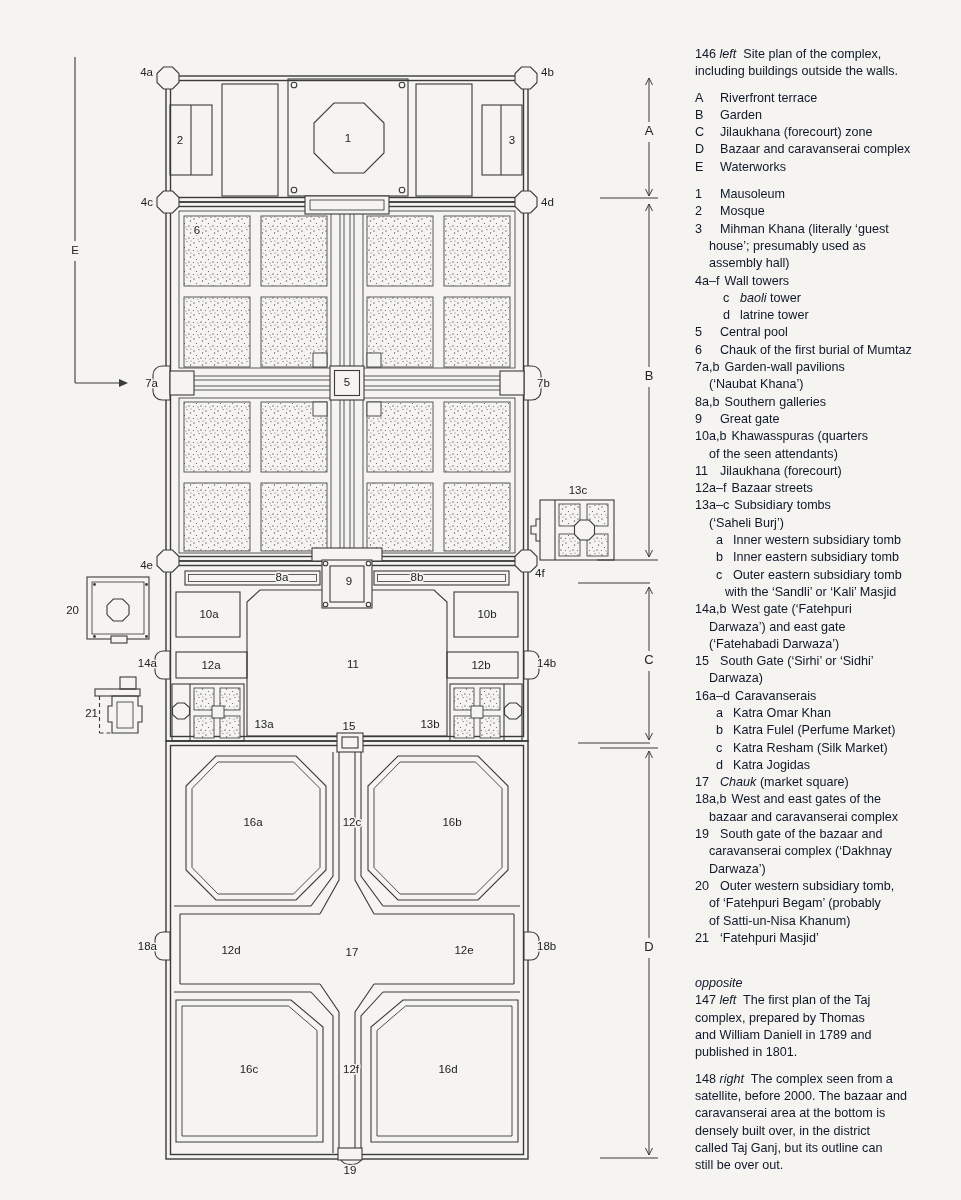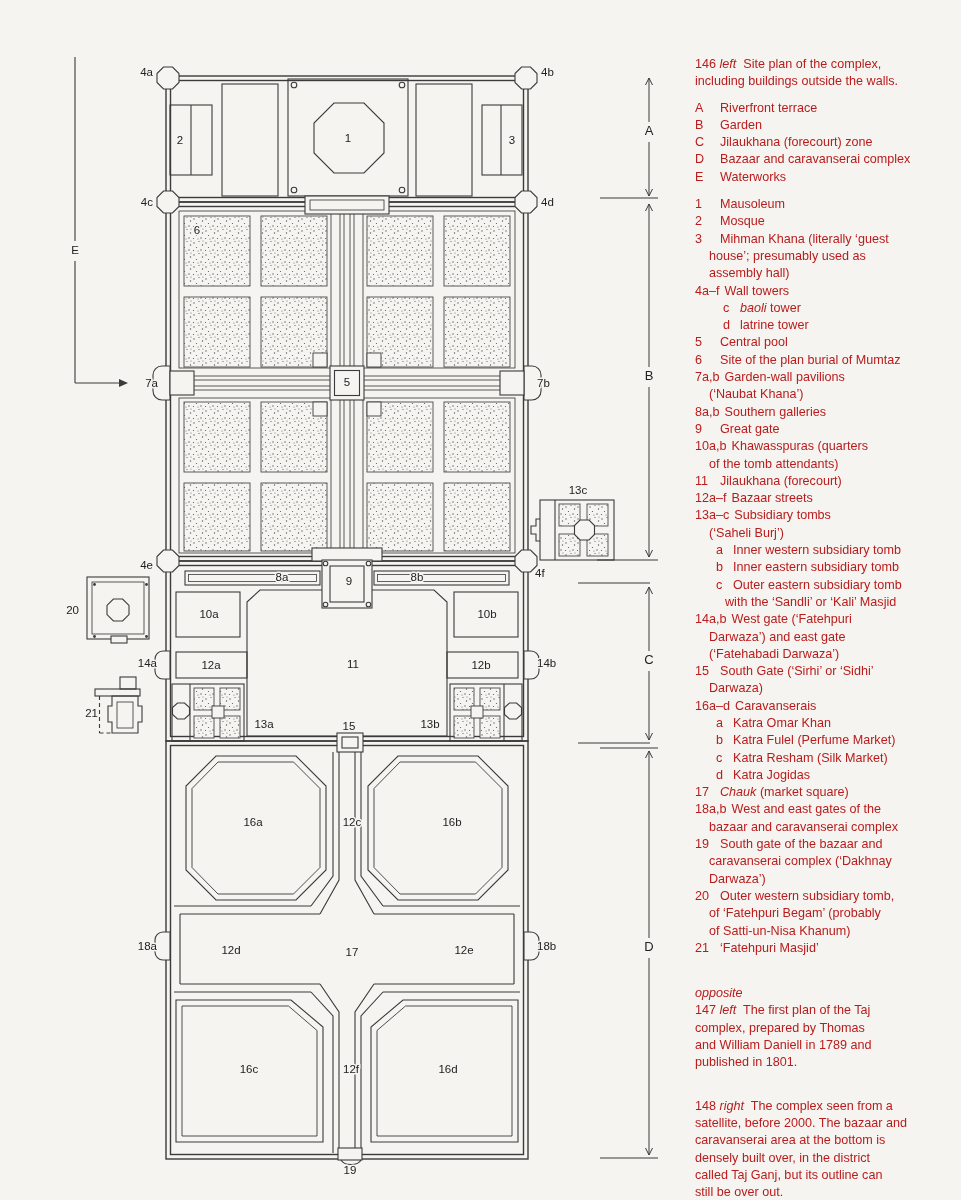--- a/index.html
+++ b/index.html
@@ -1,22 +1,22 @@
 <!DOCTYPE html>
 <html><head>
 <meta charset="utf-8">
 <style>
   html,body{margin:0;padding:0;background:#f5f4f0;}
   body{width:961px;height:1200px;position:relative;font-family:"Liberation Sans",sans-serif;overflow:hidden;}
   #plan-svg{position:absolute;left:0;top:0;width:961px;height:1200px;}
   .plbl{font-family:"Liberation Sans",sans-serif;font-size:11.5px;fill:#222;
         dominant-baseline:middle;paint-order:stroke;stroke:#f5f4f0;stroke-width:3px;stroke-linejoin:round;}
   .plbl.big{font-size:13px;}
-  [data-name="legend-column"]{position:absolute;left:695px;top:56px;width:256px;
-        color:#b91c1c;font-size:12.6px;line-height:17.3px;}
+  [data-name="legend-column"]{position:absolute;left:695px;top:46px;width:256px;
+        color:#0f172a;font-size:12.6px;line-height:17.3px;}
   .lgl{white-space:pre-wrap;}
   .lgl em{font-style:italic;}
   .ind5{display:flex;gap:5px;}
   .ind5 .mk{flex:none;min-width:20px;}
   .ind1{padding-left:14px;}
   .ind2{display:flex;gap:4px;padding-left:21px;}
   .ind2 .mk{flex:none;min-width:13px;}
   .ind4{display:flex;gap:4px;padding-left:28px;}
   .ind4 .mk{flex:none;min-width:13px;}
   .ind3{padding-left:30px;}
@@ -302,27 +302,27 @@
     <div class="lgl ind5" data-name="legend-line"><span class="mk" data-name="legend-marker">E</span><span class="tx" data-name="legend-text">Waterworks</span></div>
     <div class="lgl ind5" data-name="legend-line" style="margin-top: 10px;"><span class="mk" data-name="legend-marker">1</span><span class="tx" data-name="legend-text">Mausoleum</span></div>
     <div class="lgl ind5" data-name="legend-line"><span class="mk" data-name="legend-marker">2</span><span class="tx" data-name="legend-text">Mosque</span></div>
     <div class="lgl ind5" data-name="legend-line"><span class="mk" data-name="legend-marker">3</span><span class="tx" data-name="legend-text">Mihman Khana (literally ‘guest</span></div>
     <div class="lgl ind1" data-name="legend-line"><span class="tx" data-name="legend-text">house’; presumably used as</span></div>
     <div class="lgl ind1" data-name="legend-line"><span class="tx" data-name="legend-text">assembly hall)</span></div>
     <div class="lgl ind5" data-name="legend-line"><span class="mk" data-name="legend-marker">4a–f</span><span class="tx" data-name="legend-text">Wall towers</span></div>
     <div class="lgl ind4" data-name="legend-line"><span class="mk" data-name="legend-marker">c</span><span class="tx" data-name="legend-text"><em>baoli</em> tower</span></div>
     <div class="lgl ind4" data-name="legend-line"><span class="mk" data-name="legend-marker">d</span><span class="tx" data-name="legend-text">latrine tower</span></div>
     <div class="lgl ind5" data-name="legend-line"><span class="mk" data-name="legend-marker">5</span><span class="tx" data-name="legend-text">Central pool</span></div>
-    <div class="lgl ind5" data-name="legend-line"><span class="mk" data-name="legend-marker">6</span><span class="tx" data-name="legend-text">Site of the plan burial of Mumtaz</span></div>
+    <div class="lgl ind5" data-name="legend-line"><span class="mk" data-name="legend-marker">6</span><span class="tx" data-name="legend-text">Chauk of the first burial of Mumtaz</span></div>
     <div class="lgl ind5" data-name="legend-line"><span class="mk" data-name="legend-marker">7a,b</span><span class="tx" data-name="legend-text">Garden-wall pavilions</span></div>
     <div class="lgl ind1" data-name="legend-line"><span class="tx" data-name="legend-text">(‘Naubat Khana’)</span></div>
     <div class="lgl ind5" data-name="legend-line"><span class="mk" data-name="legend-marker">8a,b</span><span class="tx" data-name="legend-text">Southern galleries</span></div>
     <div class="lgl ind5" data-name="legend-line"><span class="mk" data-name="legend-marker">9</span><span class="tx" data-name="legend-text">Great gate</span></div>
     <div class="lgl ind5" data-name="legend-line"><span class="mk" data-name="legend-marker">10a,b</span><span class="tx" data-name="legend-text">Khawasspuras (quarters</span></div>
-    <div class="lgl ind1" data-name="legend-line"><span class="tx" data-name="legend-text">of the tomb attendants)</span></div>
+    <div class="lgl ind1" data-name="legend-line"><span class="tx" data-name="legend-text">of the seen attendants)</span></div>
     <div class="lgl ind5" data-name="legend-line"><span class="mk" data-name="legend-marker">11</span><span class="tx" data-name="legend-text">Jilaukhana (forecourt)</span></div>
     <div class="lgl ind5" data-name="legend-line"><span class="mk" data-name="legend-marker">12a–f</span><span class="tx" data-name="legend-text">Bazaar streets</span></div>
     <div class="lgl ind5" data-name="legend-line"><span class="mk" data-name="legend-marker">13a–c</span><span class="tx" data-name="legend-text">Subsidiary tombs</span></div>
     <div class="lgl ind1" data-name="legend-line"><span class="tx" data-name="legend-text">(‘Saheli Burj’)</span></div>
     <div class="lgl ind2" data-name="legend-line"><span class="mk" data-name="legend-marker">a</span><span class="tx" data-name="legend-text">Inner western subsidiary tomb</span></div>
     <div class="lgl ind2" data-name="legend-line"><span class="mk" data-name="legend-marker">b</span><span class="tx" data-name="legend-text">Inner eastern subsidiary tomb</span></div>
     <div class="lgl ind2" data-name="legend-line"><span class="mk" data-name="legend-marker">c</span><span class="tx" data-name="legend-text">Outer eastern subsidiary tomb</span></div>
     <div class="lgl ind3" data-name="legend-line"><span class="tx" data-name="legend-text">with the ‘Sandli’ or ‘Kali’ Masjid</span></div>
     <div class="lgl ind5" data-name="legend-line"><span class="mk" data-name="legend-marker">14a,b</span><span class="tx" data-name="legend-text">West gate (‘Fatehpuri</span></div>
     <div class="lgl ind1" data-name="legend-line"><span class="tx" data-name="legend-text">Darwaza’) and east gate</span></div>
@@ -342,19 +342,19 @@
     <div class="lgl ind1" data-name="legend-line"><span class="tx" data-name="legend-text">Darwaza’)</span></div>
     <div class="lgl ind5" data-name="legend-line"><span class="mk" data-name="legend-marker">20</span><span class="tx" data-name="legend-text">Outer western subsidiary tomb,</span></div>
     <div class="lgl ind1" data-name="legend-line"><span class="tx" data-name="legend-text">of ‘Fatehpuri Begam’ (probably</span></div>
     <div class="lgl ind1" data-name="legend-line"><span class="tx" data-name="legend-text">of Satti-un-Nisa Khanum)</span></div>
     <div class="lgl ind5" data-name="legend-line"><span class="mk" data-name="legend-marker">21</span><span class="tx" data-name="legend-text">‘Fatehpuri Masjid’</span></div>
     <div class="lgl ind0" data-name="legend-line" style="margin-top: 28px;"><span class="tx" data-name="legend-text"><em>opposite</em></span></div>
     <div class="lgl ind0" data-name="legend-line"><span class="tx" data-name="legend-text">147 <em>left</em>  The first plan of the Taj</span></div>
     <div class="lgl ind0" data-name="legend-line"><span class="tx" data-name="legend-text">complex, prepared by Thomas</span></div>
     <div class="lgl ind0" data-name="legend-line"><span class="tx" data-name="legend-text">and William Daniell in 1789 and</span></div>
     <div class="lgl ind0" data-name="legend-line"><span class="tx" data-name="legend-text">published in 1801.</span></div>
-    <div class="lgl ind0" data-name="legend-line" style="margin-top: 26px;"><span class="tx" data-name="legend-text">148 <em>right</em>  The complex seen from a</span></div>
+    <div class="lgl ind0" data-name="legend-line" style="margin-top: 9px;"><span class="tx" data-name="legend-text">148 <em>right</em>  The complex seen from a</span></div>
     <div class="lgl ind0" data-name="legend-line"><span class="tx" data-name="legend-text">satellite, before 2000. The bazaar and</span></div>
     <div class="lgl ind0" data-name="legend-line"><span class="tx" data-name="legend-text">caravanserai area at the bottom is</span></div>
     <div class="lgl ind0" data-name="legend-line"><span class="tx" data-name="legend-text">densely built over, in the district</span></div>
     <div class="lgl ind0" data-name="legend-line"><span class="tx" data-name="legend-text">called Taj Ganj, but its outline can</span></div>
     <div class="lgl ind0" data-name="legend-line"><span class="tx" data-name="legend-text">still be over out.</span></div>
   </div>
 
 </body></html>

